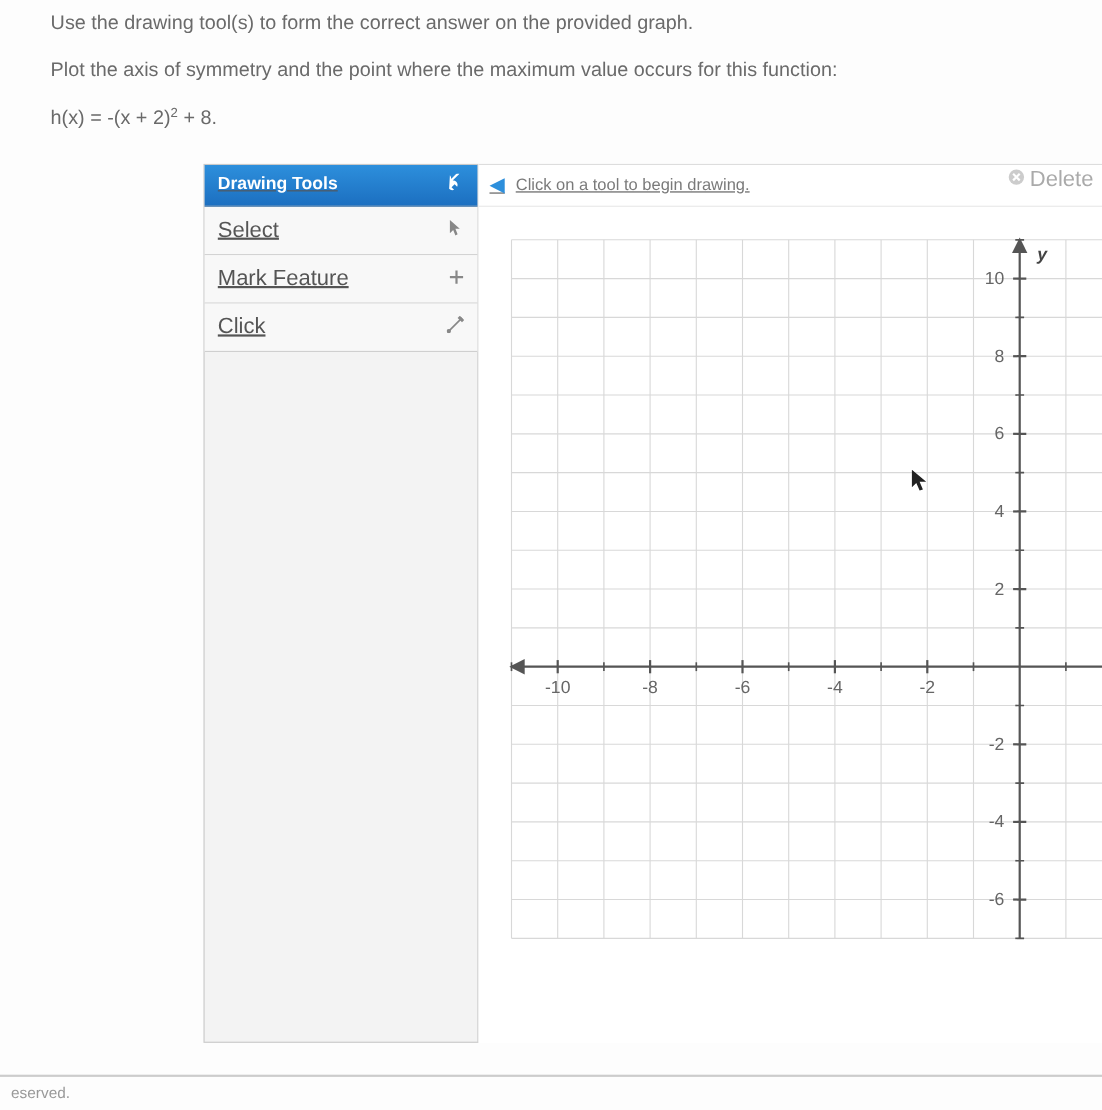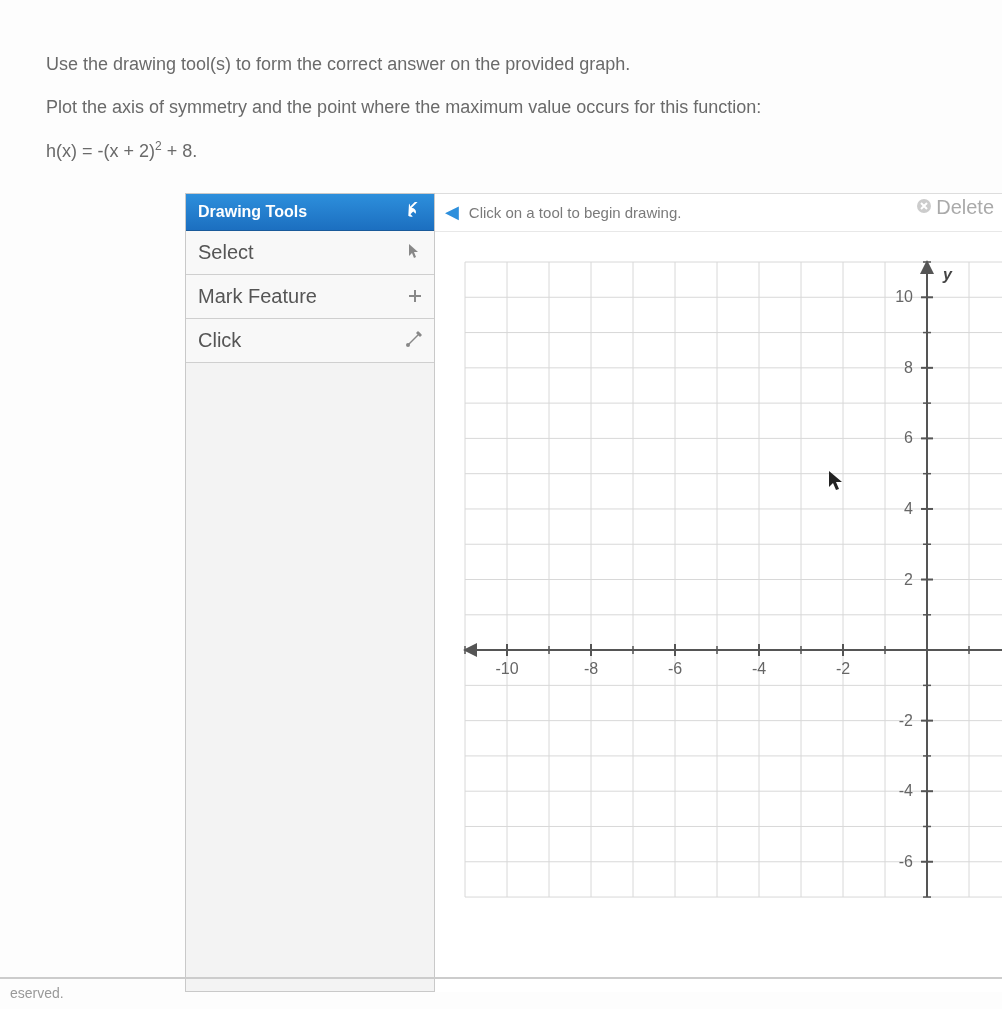--- a/index.html
+++ b/index.html
@@ -10,32 +10,32 @@
       width: 1002px;
       height: 1009px;
       overflow: hidden;
       position: relative;
     }
     .instructions {
       padding: 8px 0 0 46px;
       font-size: 18px;
       color: #6a6a6a;
       line-height: 1.4;
-      margin-top: 44px;
     }
     .instructions p { margin-bottom: 18px; }
     .equation {
       color: #6a6a6a;
       font-size: 18px;
     }
     .equation sup { font-size: 12px; vertical-align: super; }
     .workspace {
       display: flex;
       margin-top: 28px;
       margin-left: 185px;
+      text-decoration: underline;
     }
     .tools-panel {
       width: 250px;
       border: 1px solid #c9c9c9;
       background: #f3f3f3;
       flex-shrink: 0;
     }
     .tools-header {
       background: linear-gradient(#2d8fdc, #1c6fc0);
       color: #fff;

